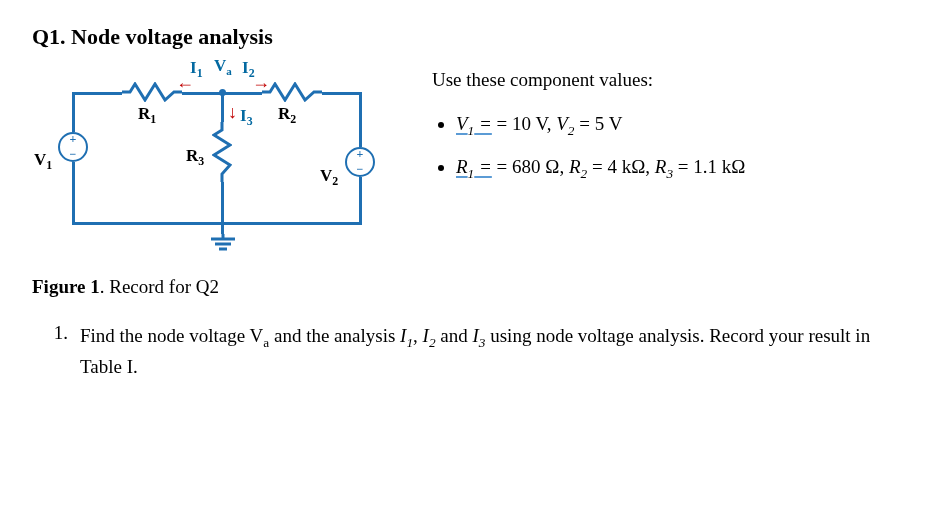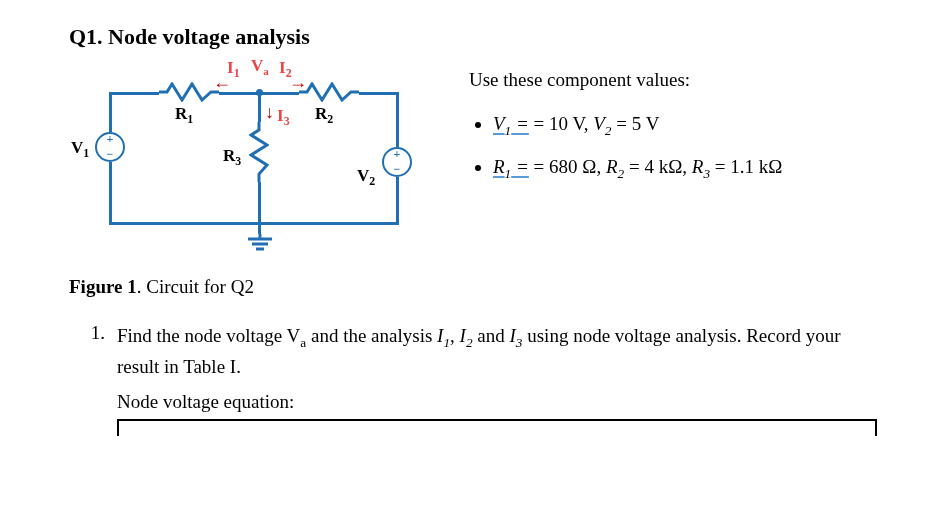--- a/index.html
+++ b/index.html
@@ -1,16 +1,16 @@
 <!DOCTYPE html>
 <html><head>
 <meta charset="utf-8">
 <style>
   html,body{margin:0;padding:0;background:#fff;font-family:"Times New Roman",Times,serif;color:#000}
-  .page{width:932px;height:436px;position:relative;box-sizing:border-box;padding:24px 69px}
+  .page{width:932px;height:436px;position:relative;box-sizing:border-box;padding:24px 32px}
   .title{font-size:22px;font-weight:bold;margin-bottom:12px}
   .figrow{display:flex;align-items:flex-start}
   .figwrap{width:360px}
   .figcap{font-size:19px;margin-top:14px}
   .figcap .b{font-weight:bold}
   .vals{margin-left:40px;font-size:19px;line-height:1.9}
   .vals ul{margin:8px 0 0 0;padding-left:24px}
   .vals li{margin-bottom:6px}
   .ul{text-decoration:underline;text-decoration-color:#5b9bd5;text-decoration-thickness:2px;text-underline-offset:3px}
   .task{margin-top:24px;font-size:19px;display:flex}
@@ -24,21 +24,21 @@
   .circuit{position:relative;width:340px;height:200px;margin-left:10px}
   .wire{position:absolute;background:#1f6fb2}
   .res-h{position:absolute;height:20px}
   .res-h svg,.res-v svg{display:block}
   .res-v{position:absolute;width:20px}
   .vsrc{position:absolute;width:30px;height:30px;border:2px solid #1f6fb2;border-radius:50%;background:#fff;box-sizing:border-box}
   .vsrc::before{content:"+";position:absolute;left:50%;top:0;transform:translate(-50%,-2px);font-size:12px;color:#1f6fb2;font-weight:bold}
   .vsrc::after{content:"−";position:absolute;left:50%;bottom:0;transform:translate(-50%,2px);font-size:12px;color:#1f6fb2;font-weight:bold}
   .gnd{position:absolute}
   .clabel{position:absolute;font-weight:bold;font-size:17px;font-family:"Times New Roman",Times,serif}
-  .red{color:#ef4444}
+  .red{color:#0369a1}
   .arrow{position:absolute;color:#c00000;font-size:18px;font-weight:bold}
   .node-dot{position:absolute;width:7px;height:7px;background:#1f6fb2;border-radius:50%}
 </style>
 </head>
 <body>
 
 <div class="page">
   <div class="title">Q1. Node voltage analysis</div>
 
   <div class="figrow">
@@ -93,38 +93,38 @@
 
         <div class="gnd" style="left:166px;top:172px">
           <svg width="30" height="20">
             <line x1="15" y1="0" x2="15" y2="4" stroke="#1f6fb2" stroke-width="3"></line>
             <line x1="3" y1="5" x2="27" y2="5" stroke="#1f6fb2" stroke-width="3"></line>
             <line x1="7" y1="10" x2="23" y2="10" stroke="#1f6fb2" stroke-width="3"></line>
             <line x1="11" y1="15" x2="19" y2="15" stroke="#1f6fb2" stroke-width="3"></line>
           </svg>
         </div>
 
-        <span class="clabel" style="left:-8px;top:76px"><span>V</span><sub>1</sub></span>
+        <span class="clabel" style="left:-8px;top:88px"><span>V</span><sub>1</sub></span>
         <span class="clabel" style="left:278px;top:104px"><span>V</span><sub>2</sub></span>
         <span class="clabel" style="left:96px;top:42px"><span>R</span><sub>1</sub></span>
         <span class="clabel" style="left:236px;top:42px"><span>R</span><sub>2</sub></span>
         <span class="clabel" style="left:144px;top:84px"><span>R</span><sub>3</sub></span>
 
         <span class="clabel red" style="left:148px;top:-4px"><span>I</span><sub>1</sub></span>
         <span class="clabel red" style="left:172px;top:-6px"><span>V</span><sub style="font-size:0.65em">a</sub></span>
         <span class="clabel red" style="left:200px;top:-4px"><span>I</span><sub>2</sub></span>
         <span class="clabel red" style="left:198px;top:44px"><span>I</span><sub>3</sub></span>
 
         <span class="arrow" style="left:134px;top:10px">←</span>
         <span class="arrow" style="left:210px;top:10px">→</span>
         <span class="arrow" style="left:186px;top:40px">↓</span>
       </div>
 
       <div class="figcap">
-        <span class="b">Figure 1</span><span>. Circuit for Q2</span>
+        <span class="b">Figure 1</span><span>. Record for Q2</span>
       </div>
     </div>
 
     <div class="vals">
       <div>Use these component values:</div>
       <ul>
         <li>
           <i><span class="ul"><span>V</span></span><sub>1</sub><span class="ul"> =</span></i><span> = 10 V, </span><i><span>V</span><sub>2</sub></i><span>  = 5 V</span>
         </li>
         <li>
@@ -134,17 +134,13 @@
     </div>
   </div>
 
   <div class="task">
     <div class="num">1.</div>
     <div class="body">
       <span>Find the node voltage V</span><sub>a</sub><span> and the analysis </span><i><span>I</span><sub>1</sub></i><span>, </span><i><span>I</span><sub>2</sub></i><span> and </span><i><span>I</span><sub>3</sub></i><span> using node voltage analysis. Record your result in Table I.</span>
     </div>
   </div>
 
-  <div class="nveq">
-    <div class="nveq-label">Node voltage equation:</div>
-    <div class="nveq-box"></div>
-  </div>
 </div>
 
 </body></html>

